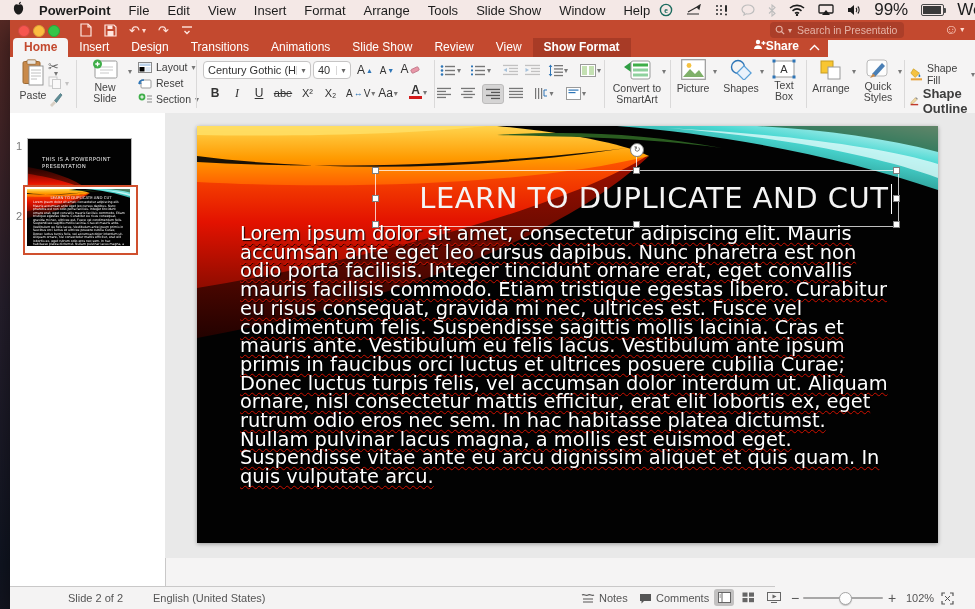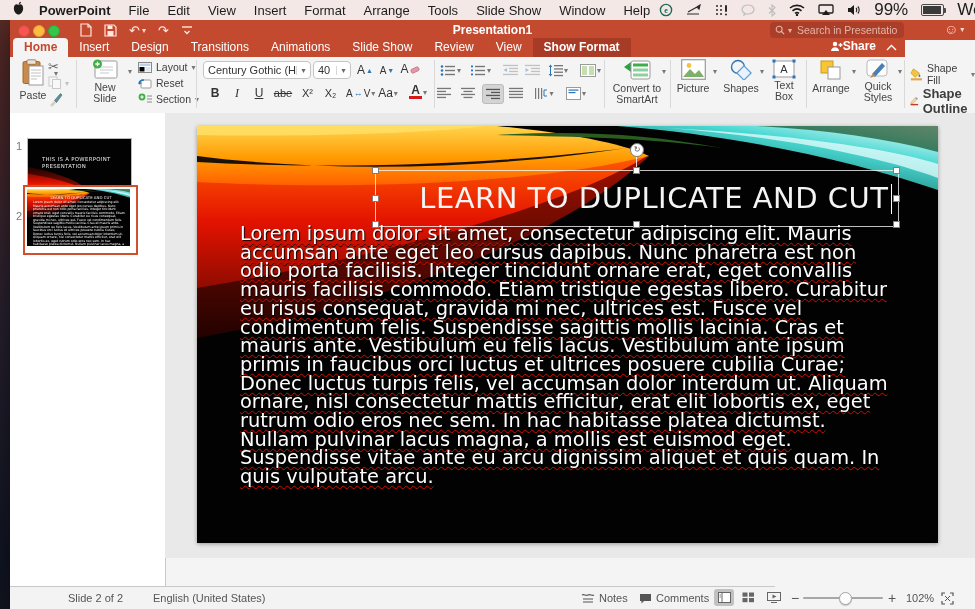--- a/index.html
+++ b/index.html
@@ -34,26 +34,26 @@
   .qat svg,.qat span{display:block;color:#ffe6df;}
   .doc-title{position:absolute;top:3px;left:0;width:100%;text-align:center;color:#fff;
     font-size:12px;font-weight:bold;pointer-events:none;}
   .searchbox{position:absolute;top:2px;left:760px;width:124px;height:16px;background:#ab3e29;
     border-radius:4px;display:flex;align-items:center;padding:0 5px;gap:3px;}
   .searchbox input{flex:1;background:transparent;border:0;outline:none;color:#fff;font-size:10.5px;
     font-family:"Liberation Sans",sans-serif;width:80px;}
   .searchbox input::placeholder{color:#e5b3a6;}
   .smiley{position:absolute;top:1px;left:934px;color:#ffd9ce;font-size:14px;display:flex;align-items:center;gap:2px;}
   
-  .tabsrow{position:absolute;left:0;top:20px;width:895px;height:17px;background:#c3492f;display:flex;align-items:flex-end;}
+  .tabsrow{position:absolute;left:0;top:20px;width:818px;height:17px;background:#c3492f;display:flex;align-items:flex-end;}
   .tab{color:#fff;font-size:12px;padding:2px 11px 3px 11px;white-space:nowrap;}
   .tab.active{background:#f5f4f4;color:#c3492f;font-weight:bold;border-radius:4px 4px 0 0;margin-left:3px;}
   .tab.contextual{background:#a83b26;font-weight:bold;}
   .tabs-right{margin-left:auto;display:flex;align-items:center;gap:10px;padding:0 8px 2px 0;}
-  .share{display:flex;align-items:center;gap:0;color:#fff;font-size:12px;font-weight:bold;}
+  .share{display:flex;gap:0;color:#fff;font-size:12px;font-weight:bold;}
   
   .ribbon{position:absolute;left:0;top:37px;width:965px;height:56px;background:#f5f4f4;
     border-bottom:1px solid #c8c7c7;font-size:10.5px;color:#3d3d3d;}
   .rdiv{position:absolute;top:3px;height:48px;width:1px;background:#dad9d9;}
   .rlabel{position:absolute;text-align:center;line-height:11px;color:#444;}
   .caret{color:#777;font-size:8px;}
   .fontbox{position:absolute;background:#fff;border:1px solid #c6c5c5;border-radius:4px;height:16px;
     display:flex;align-items:center;font-size:11px;color:#333;}
   .fontbox .txt{padding:0 4px;white-space:nowrap;overflow:hidden;flex:1;}
   .fontbox .dd{border-left:1px solid #d8d7d7;width:13px;text-align:center;color:#666;font-size:8px;}
@@ -258,21 +258,20 @@
           <span class="caret" style="color:#ffd9ce;">▾</span>
         </span>
       <span style="font-size:13px;">↷</span>
       <span>
           <svg width="12" height="10" viewBox="0 0 12 10">
             <path d="M1 2 L11 2" stroke="#ffe6df" stroke-width="1.4"></path>
             <path d="M3.5 6 L6 8.5 L8.5 6" fill="none" stroke="#ffe6df" stroke-width="1.4"></path>
           </svg>
         </span>
     </div>
-    <div class="doc-title">Presentation1</div>
     <div class="searchbox">
       <svg width="10" height="10" viewBox="0 0 12 12">
           <circle cx="5" cy="5" r="3.6" fill="none" stroke="#e5b3a6" stroke-width="1.3"></circle>
           <path d="M7.8 7.8 L11 11" stroke="#e5b3a6" stroke-width="1.4"></path>
         </svg>
       <span class="caret" style="color:#e5b3a6;">▾</span>
       <input placeholder="Search in Presentation" style="">
     </div>
     <div class="smiley">☺<span class="caret" style="color:#ffd9ce;">▾</span></div>
   </div>

